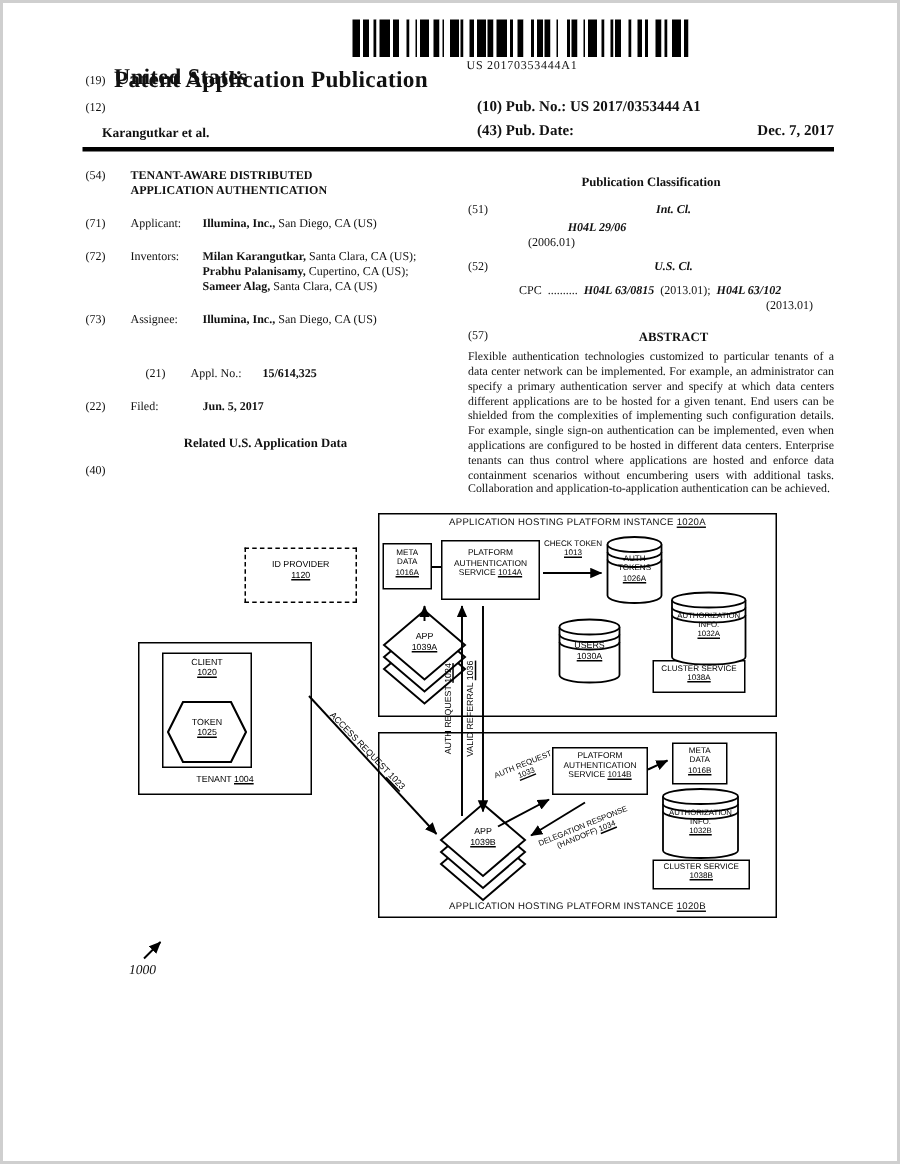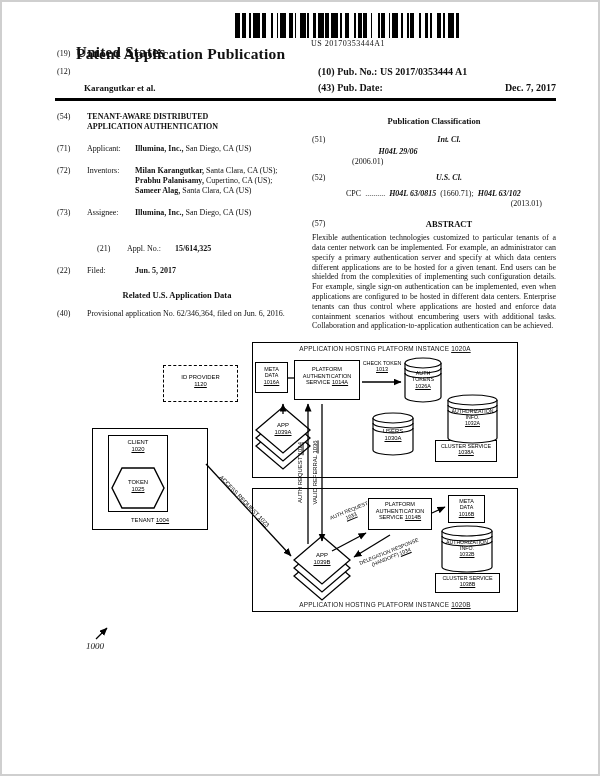--- a/index.html
+++ b/index.html
@@ -6,21 +6,21 @@
   .page{position:relative;width:600px;height:776px;background:#fff;overflow:hidden;
         font-family:"Liberation Serif",serif;color:#111;outline:2px solid #cfcfcf;outline-offset:-2px;margin:0 auto;}
   
   #barcode{position:absolute;left:235px;top:13px;width:226px;height:25px;display:flex;}
   #barcode span{height:100%;}
   .bc-text{position:absolute;left:235px;top:39px;width:226px;text-align:center;font-size:8px;letter-spacing:.5px;}
   .h19{position:absolute;left:57px;top:49px;font-size:8px;}
   .h-country{position:absolute;left:76px;top:44px;font-size:15px;font-weight:bold;letter-spacing:.3px;}
   .h12{position:absolute;left:57px;top:67px;font-size:8px;}
   .h-pubtype{position:absolute;left:76px;top:45px;font-size:15.5px;font-weight:bold;letter-spacing:.2px;}
-  .h-authors{position:absolute;left:84px;top:83px;font-size:9px;font-weight:bold;}
+  .h-authors{position:absolute;left:68px;top:83px;font-size:9px;font-weight:bold;}
   .h-pubno{position:absolute;left:318px;top:66px;width:238px;font-size:10px;font-weight:bold;white-space:nowrap;}
   .h-pubdate{position:absolute;left:318px;top:82px;width:238px;font-size:10px;font-weight:bold;display:flex;justify-content:space-between;}
   .h-rule{position:absolute;left:55px;top:98px;width:501px;height:3px;background:#000;}
   
   .colL{position:absolute;left:57px;top:112px;width:240px;font-size:8px;line-height:1.25;}
   .colR{position:absolute;left:312px;top:112px;width:244px;font-size:8px;line-height:1.25;}
   .row{display:grid;grid-template-columns:30px 48px auto;margin-bottom:9px;}
   .row2{display:grid;grid-template-columns:30px auto;margin-bottom:9px;}
   .b{font-weight:bold;}
   .bi{font-weight:bold;font-style:italic;text-align:center;}
@@ -170,21 +170,20 @@
       <span class="b">15/614,325</span>
     </div>
     <div class="row" style="margin-bottom:14px;">
       <span>(22)</span>
       <span>Filed:</span>
       <span class="b">Jun. 5, 2017</span>
     </div>
     <div class="center-head">Related U.S. Application Data</div>
     <div class="row2">
       <span>(40)</span>
-      <span>Provisional application No. 62/346,364, filed on Jun. 6, 2016.</span>
     </div>
   </div>
 
   <div class="colR">
     <div class="center-head">Publication Classification</div>
     <div class="row2" style="margin-bottom:2px;">
       <span>(51)</span>
       <span class="bi">Int. Cl.</span>
     </div>
     <div style="display:flex;margin-left:40px;margin-bottom:6px;flex-direction:column;">
@@ -192,21 +191,21 @@
       <span>(2006.01)</span>
     </div>
     <div class="row2" style="margin-bottom:6px;">
       <span>(52)</span>
       <span class="bi">U.S. Cl.</span>
     </div>
     <div class="cpc-line" style="margin-left:34px;">
       <span>CPC</span>
       <span>..........</span>
       <span class="bi">H04L 63/0815</span>
-      <span>(1660.71);</span>
+      <span>(2013.01);</span>
       <span class="bi">H04L 63/102</span>
     </div>
     <div class="cpc-cont">(2013.01)</div>
     <div style="display:grid;grid-template-columns:30px auto;margin-top:10px;">
       <span>(57)</span>
       <span style="text-align:center;font-weight:bold;font-size:8.5px;">ABSTRACT</span>
     </div>
     <div class="abstract">Flexible authentication technologies customized to particular tenants of a data center network can be implemented. For example, an administrator can specify a primary authentication server and specify at which data centers different applications are to be hosted for a given tenant. End users can be shielded from the complexities of implementing such configuration details. For example, single sign-on authentication can be implemented, even when applications are configured to be hosted in different data centers. Enterprise tenants can thus control where applications are hosted and enforce data containment scenarios without encumbering users with additional tasks. Collaboration and application-to-application authentication can be achieved.</div>
   </div>
 

